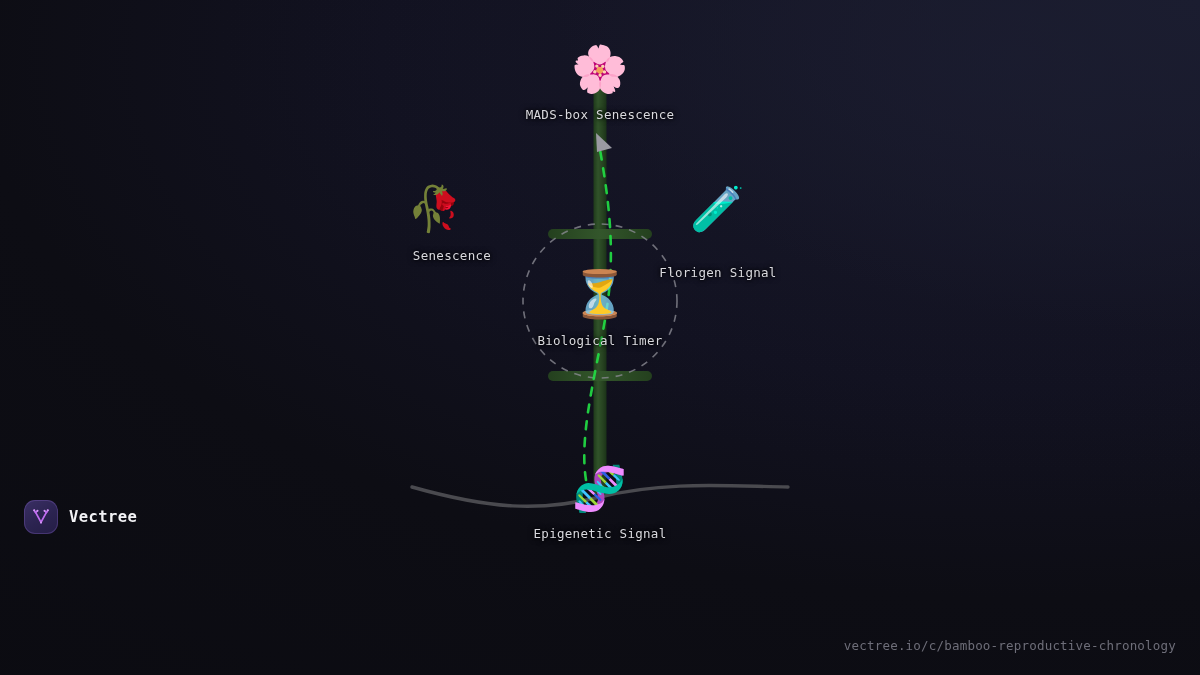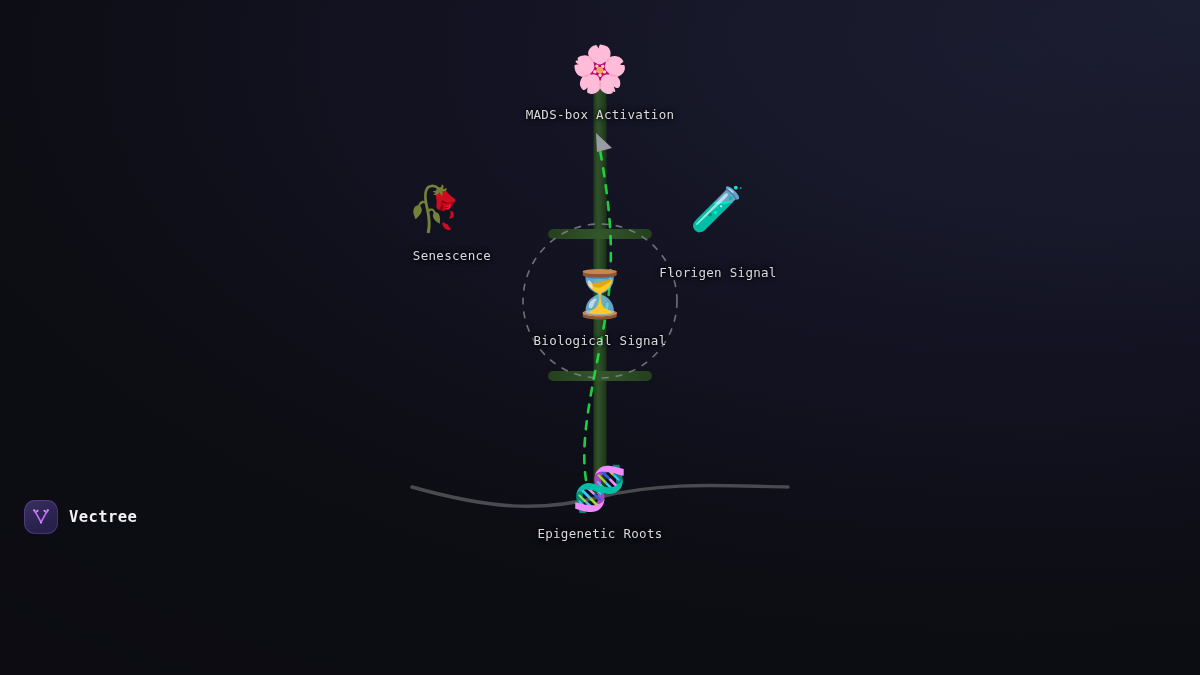--- a/index.html
+++ b/index.html
@@ -143,25 +143,25 @@
 
       <polygon points="596,133 612,148 597,152" fill="#9a9aa2"></polygon>
     </svg>
 
     <div class="node-emoji" style="left:600px;top:69px;font-size:46px;">🌸</div>
     <div class="node-emoji" style="left:435px;top:209px;font-size:44px;">🥀</div>
     <div class="node-emoji" style="left:718px;top:209px;font-size:44px;">🧪</div>
     <div class="node-emoji" style="left:600px;top:294px;font-size:46px;">⏳</div>
     <div class="node-emoji" style="left:600px;top:489px;font-size:44px;">🧬</div>
 
-    <div class="node-label" style="left:600px;top:107px;">MADS-box Activation</div>
+    <div class="node-label" style="left:600px;top:107px;">MADS-box Senescence</div>
     <div class="node-label" style="left:452px;top:248px;">Senescence</div>
     <div class="node-label" style="left:718px;top:248px;margin-top:17px;">Florigen Signal</div>
-    <div class="node-label" style="left:600px;top:333px;">Biological Signal</div>
-    <div class="node-label" style="left:600px;top:526px;">Epigenetic Roots</div>
+    <div class="node-label" style="left:600px;top:333px;">Biological Timer</div>
+    <div class="node-label" style="left:600px;top:526px;">Epigenetic Signal</div>
   </div>
 
   <div id="footer">
 
     <div id="brand">
       <div id="brand-mark">
         <svg width="22" height="22" viewBox="0 0 22 22">
           <g stroke="#c06cf0" stroke-width="1.7" stroke-linecap="round" fill="none">
             <path d="M5.6 6.4 L11 16.2 L16.4 6.4"></path>
             <path d="M5.6 6.4 L4.2 4.4"></path>
@@ -175,15 +175,16 @@
             <circle cx="17.8" cy="4.2" r="1.05"></circle>
             <circle cx="14.5" cy="4.7" r="0.95"></circle>
             <circle cx="11" cy="16.5" r="1.0"></circle>
           </g>
         </svg>
       </div>
       <div id="brand-name">Vectree</div>
     </div>
 
 
+    <div id="permalink">vectree.io/c/bamboo-reproductive-chronology</div>
   </div>
 
 </div>
 
 </body></html>

